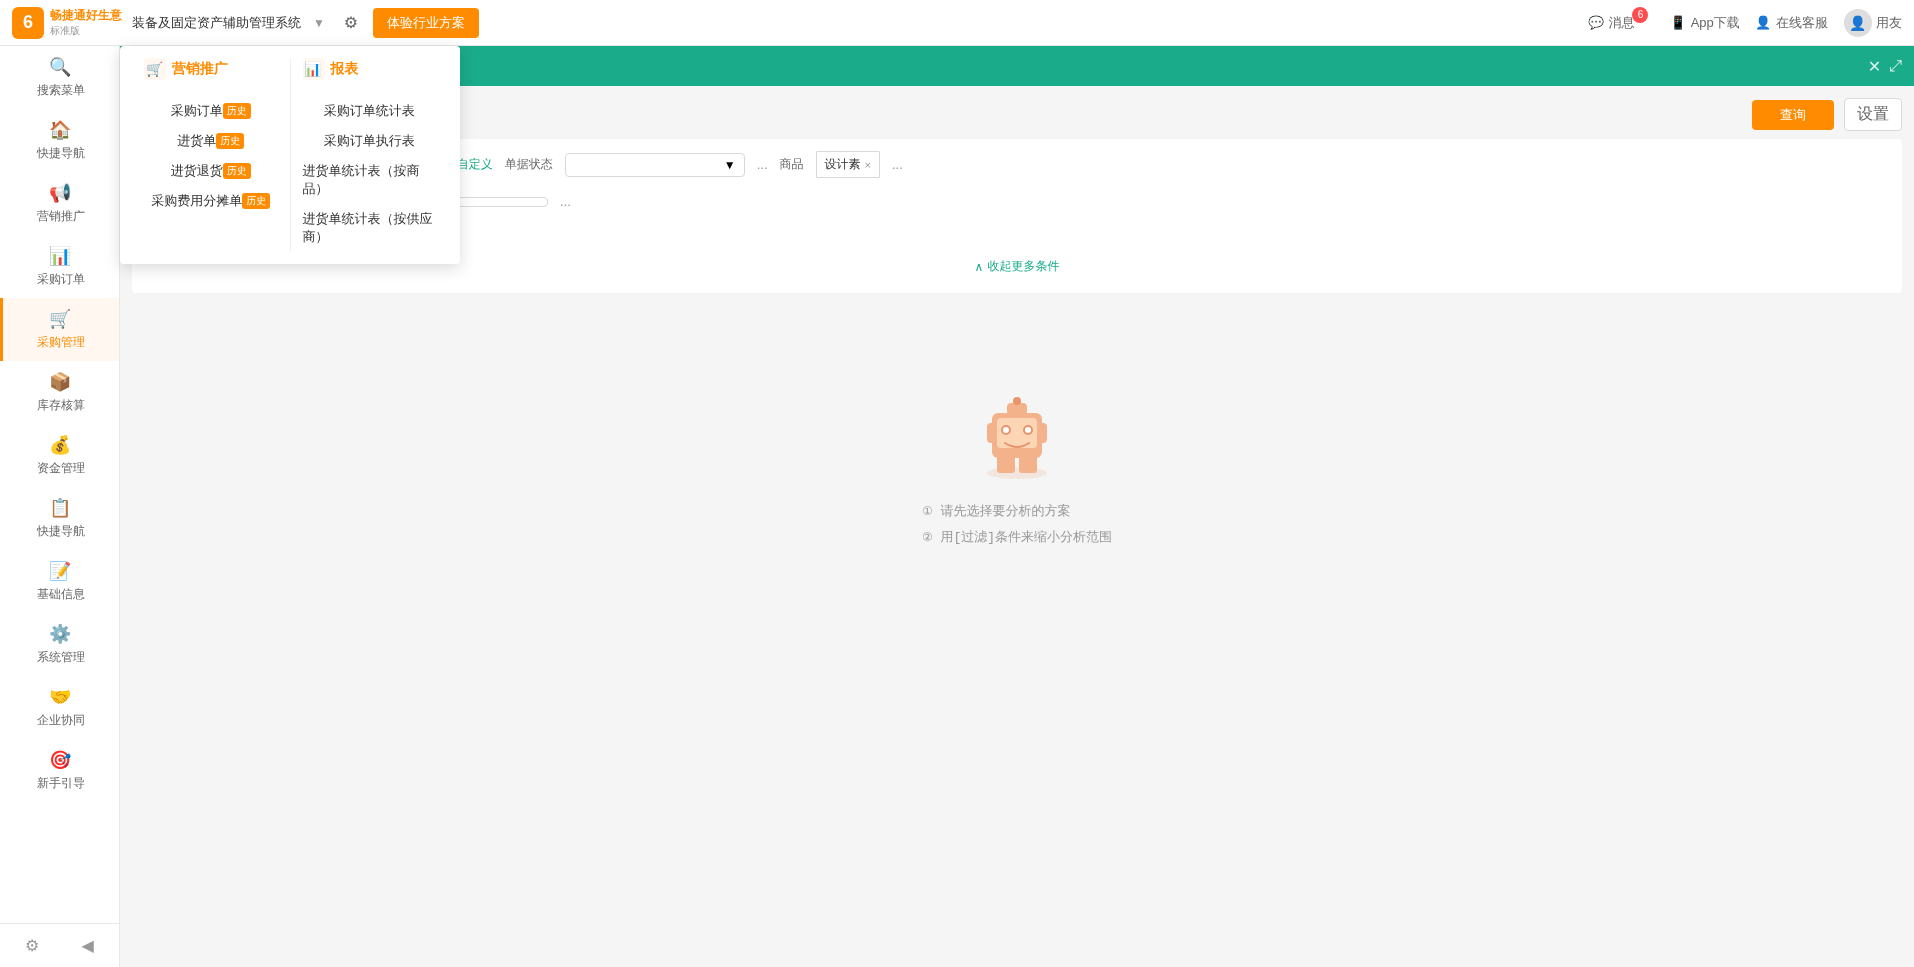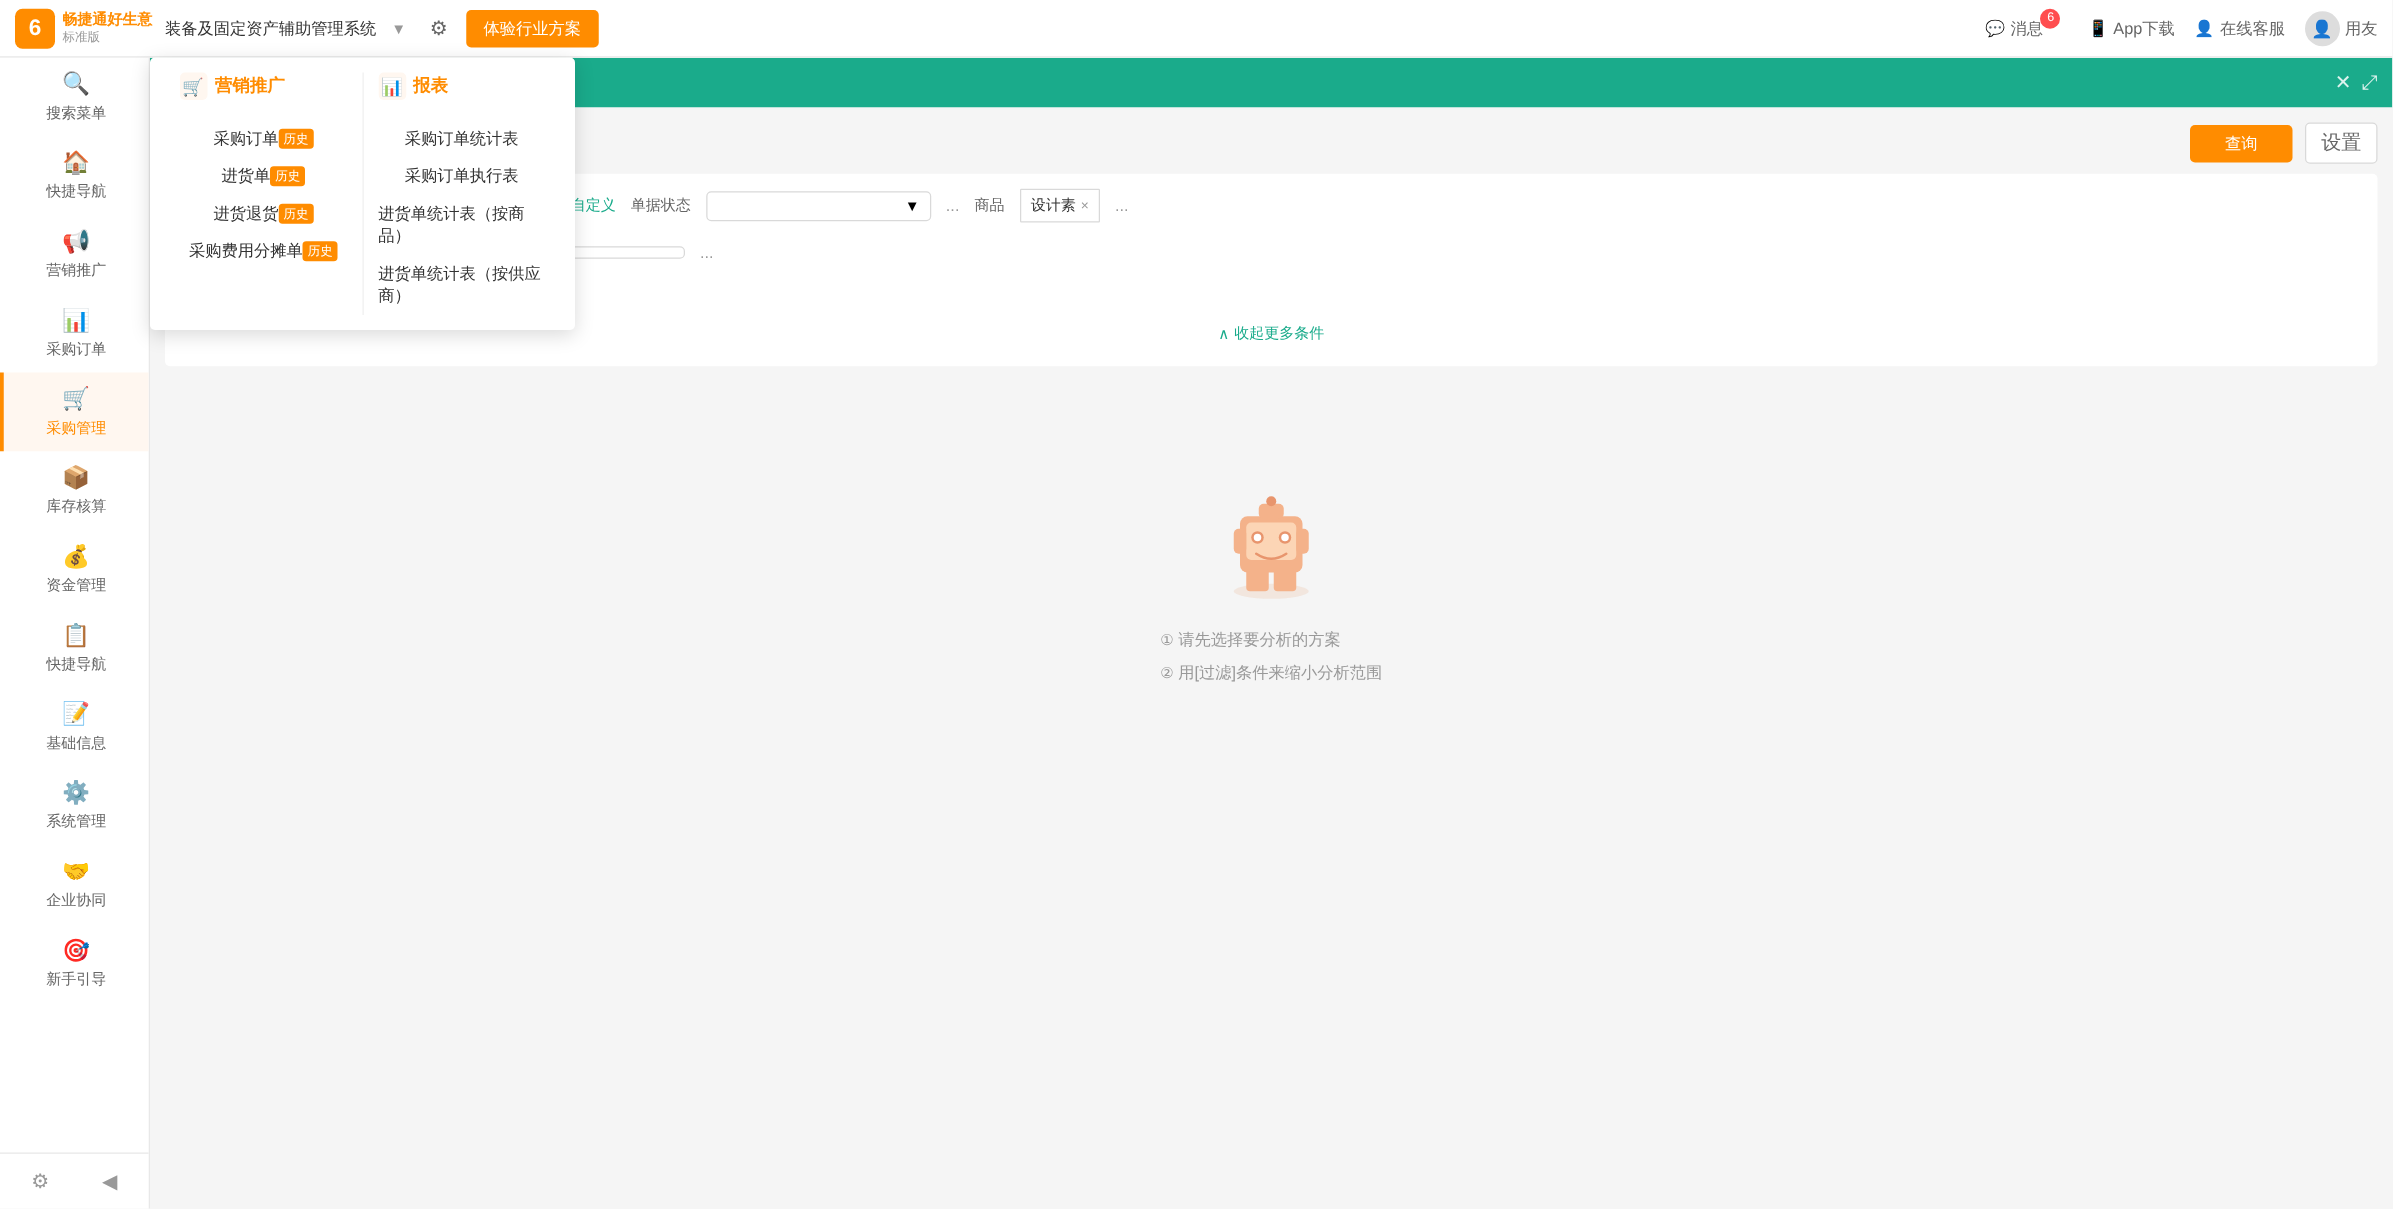--- a/index.html
+++ b/index.html
@@ -315,21 +315,21 @@
       align-items: center;
       justify-content: center;
       padding: 80px 0;
       color: #999;
     }
     .empty-icon {
       width: 100px; height: 100px;
       margin-bottom: 16px;
       position: relative;
     }
-    .empty-text { font-size: 13px; line-height: 2; }
+    .empty-text { font-size: 13px; line-height: 2; font-family: Liberation Mono, monospace; }
 
     
     .dropdown-overlay {
       position: fixed;
       top: 46px;
       left: 120px;
       z-index: 1000;
     }
     .dropdown-menu {
       background: #fff;

